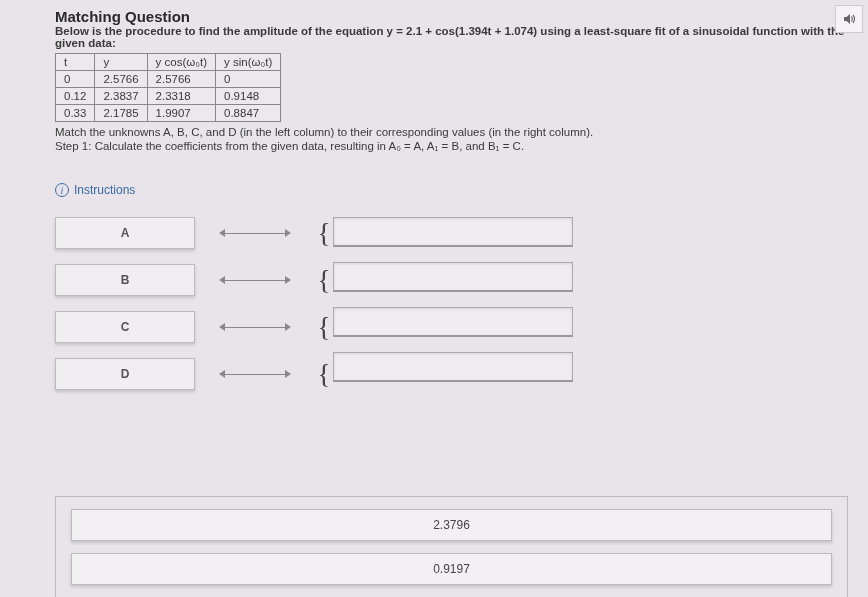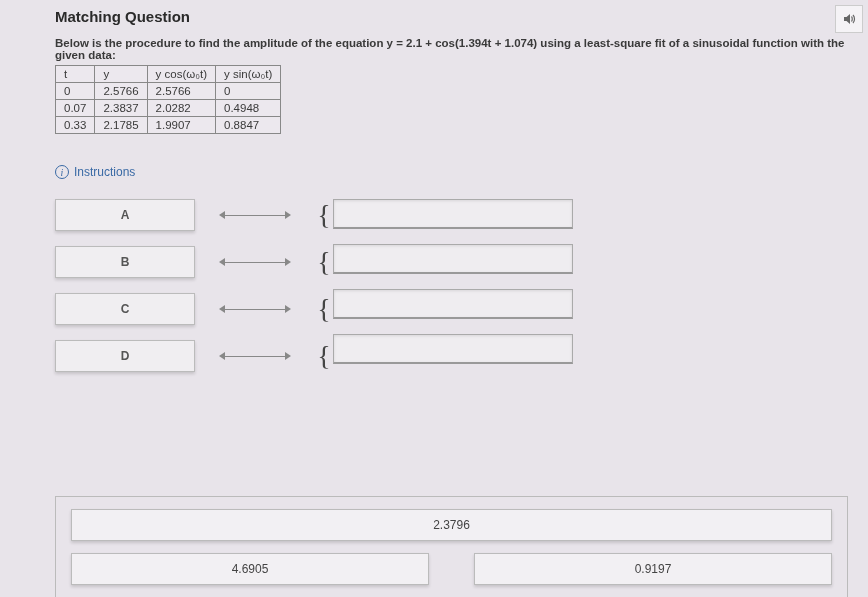--- a/index.html
+++ b/index.html
@@ -12,21 +12,20 @@
       overflow: hidden;
       position: relative;
     }
     .main-content {
       padding: 8px 20px 0 55px;
     }
     .title {
       font-size: 15px;
       font-weight: bold;
       color: #2a2a2a;
-      margin-bottom: 12px;
     }
     .intro {
       font-size: 11.5px;
       color: #3a3a3a;
       margin-bottom: 4px;
       font-weight: bold;
     }
     .data-table {
       border-collapse: collapse;
       font-size: 11.5px;
@@ -199,34 +198,36 @@
       <th>y cos(ω₀t)</th>
       <th>y sin(ω₀t)</th>
     </tr>
     <tr>
       <td>0</td>
       <td>2.5766</td>
       <td>2.5766</td>
       <td>0</td>
     </tr>
     <tr>
-      <td>0.07</td>
+      <td>0.12</td>
       <td>2.3837</td>
-      <td>2.0282</td>
-      <td>0.4948</td>
+      <td>2.3318</td>
+      <td>0.9148</td>
     </tr>
     <tr>
       <td>0.33</td>
       <td>2.1785</td>
       <td>1.9907</td>
       <td>0.8847</td>
     </tr>
   </tbody>
     </table>
 
+  <div class="post-text">Match the unknowns A, B, C, and D (in the left column) to their corresponding values (in the right column).</div>
+  <div class="post-text">Step 1: Calculate the coefficients from the given data, resulting in A₀ = A, A₁ = B, and B₁ = C.</div>
 
   <div class="instructions-row">
     <span class="circle-i">i</span><span>Instructions</span>
   </div>
 
   <div class="match-area">
     <div class="left-col">
       <div class="label-box">
           <span>A</span>
         </div>
@@ -269,23 +270,20 @@
   </div>
 </div>
 
 <div class="answer-bank">
   <div class="answer-row">
     <div class="answer-tile">
         <span>2.3796</span>
       </div>
   </div>
   <div class="answer-row">
-    <div class="answer-tile">
-        <span>4.6905</span>
-      </div>
     <div class="answer-tile">
         <span>0.9197</span>
       </div>
   </div>
 </div>
 
 <div class="sound-btn">
   <svg width="16" height="16" viewBox="0 0 16 16">
     <path fill="#666" d="M3 6v4h2.5L9 13V3L5.5 6H3z"></path>
     <path stroke="#666" stroke-width="1.2" fill="none" d="M10.5 5.5c1 1 1 4 0 5M12 4c2 2 2 6 0 8"></path>

